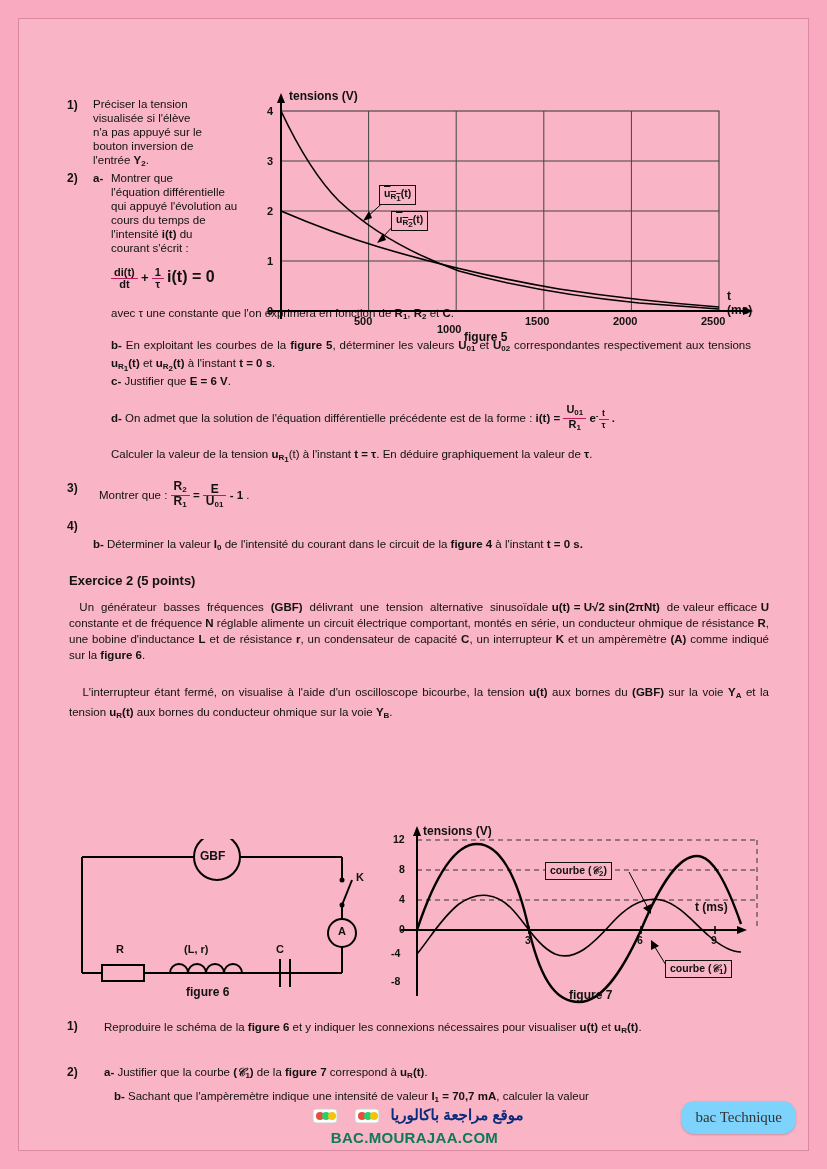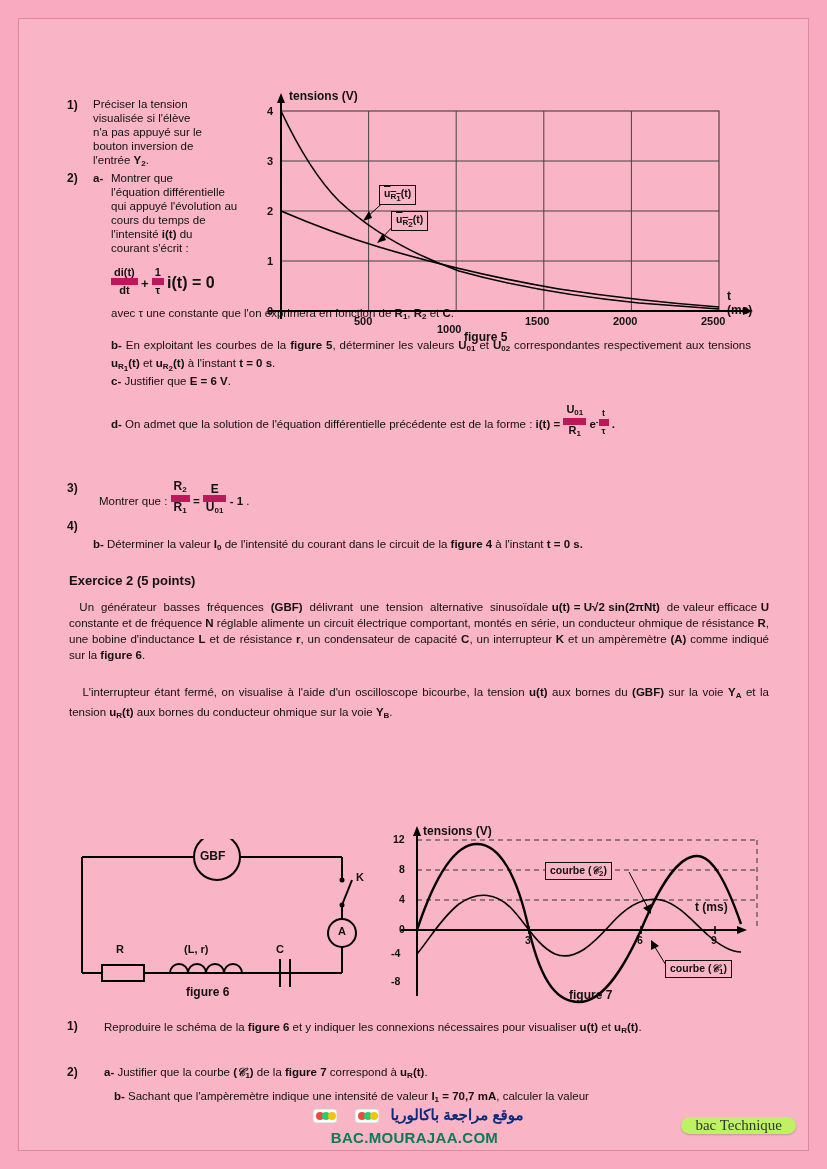--- a/index.html
+++ b/index.html
@@ -41,24 +41,24 @@
   #fig6 .lbl{position:absolute;font-size:11px;font-weight:bold;}
 
   
   #fig7{position:absolute;left:360px;top:805px;width:390px;height:185px;}
   #fig7 .lbl{position:absolute;font-size:10.5px;font-weight:bold;}
 
   
   .footer{position:absolute;left:0;bottom:6px;width:791px;text-align:center;}
   .arabic{color:#0a2a7a;font-weight:bold;font-size:15px;}
   .site{color:#0b7a5a;font-weight:bold;font-size:15px;letter-spacing:.3px;}
-  .badge{position:absolute;right:14px;bottom:18px;background:#bef264;border-radius:14px;padding:0 14px;font-family:"Liberation Serif",serif;font-size:15px;color:#333;box-shadow:0 1px 2px rgba(0,0,0,.2);}
+  .badge{position:absolute;right:14px;bottom:18px;background:#7dd3fc;border-radius:14px;padding:8px 14px;font-family:"Liberation Serif",serif;font-size:15px;color:#333;box-shadow:0 1px 2px rgba(0,0,0,.2);}
   .logo{display:inline-block;width:26px;height:20px;vertical-align:middle;margin:0 6px;}
   .frac{display:inline-block;text-align:center;vertical-align:-6px;font-size:10px;line-height:11px;}
-  .frac .n{display:block;border-bottom:7px solid #be185d;padding:0 3px;}
+  .frac .n{display:block;border-bottom:1px solid #be185d;padding:0 3px;}
   .frac .d{display:block;padding:0 3px;}
 </style>
 </head>
 <body>
 
 <div class="page">
 <div class="sheet">
 
   <div class="num" style="left:48px;top:79px;">1)</div>
   <div class="t" style="left:74px;top:78px;width:150px;">
@@ -100,20 +100,23 @@
     <b>c-</b> Justifier que <b>E = 6 V</b>.
   </div>
 
   <div class="t" style="left:92px;top:385px;width:650px;">
     <b>d-</b> On admet que la solution de l'équation différentielle précédente est de la forme :
     <b>i(t) =</b>
     <span class="frac b" style="font-size:11px;"><span class="n">U<sub>01</sub></span><span class="d">R<sub>1</sub></span></span>
     <b>e<sup>-</sup></b><span class="frac b" style="font-size:9px;"><span class="n">t</span><span class="d">τ</span></span><b> .</b>
   </div>
 
+  <div class="t" style="left:92px;top:428px;width:650px;">
+    Calculer la valeur de la tension <b>u<sub>R<sub>1</sub></sub></b>(t) à l'instant <b>t = τ</b>. En déduire graphiquement la valeur de <b>τ</b>.
+  </div>
 
   <div class="num" style="left:48px;top:462px;">3)</div>
   <div class="t" style="left:80px;top:462px;">
     Montrer que :
     <span class="frac b" style="font-size:12px;"><span class="n">R<sub>2</sub></span><span class="d">R<sub>1</sub></span></span>
     <b>=</b>
     <span class="frac b" style="font-size:12px;"><span class="n">E</span><span class="d">U<sub>01</sub></span></span>
     <b>- 1</b> .
   </div>
 

